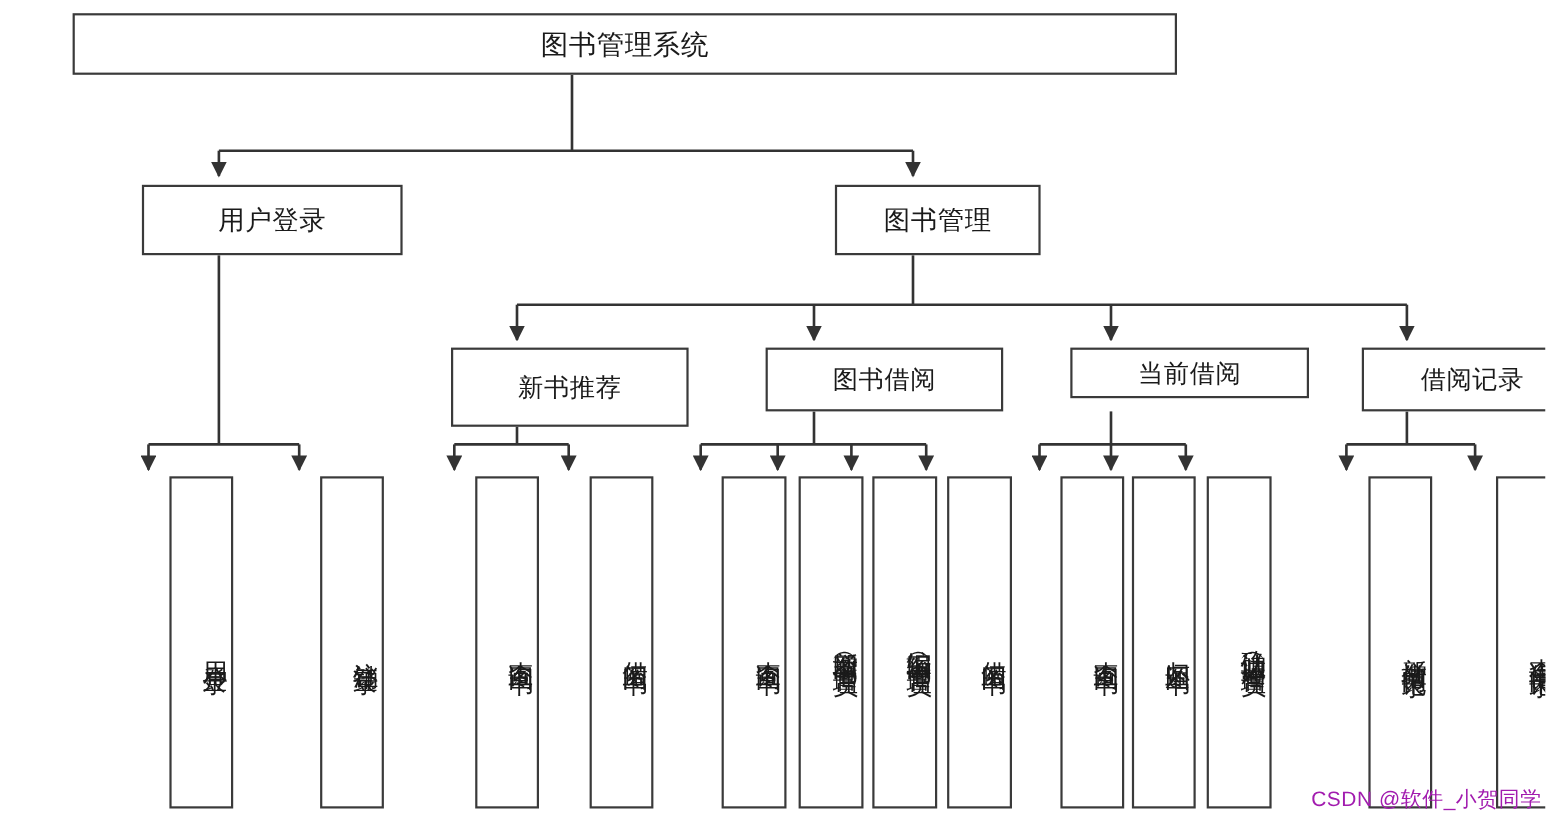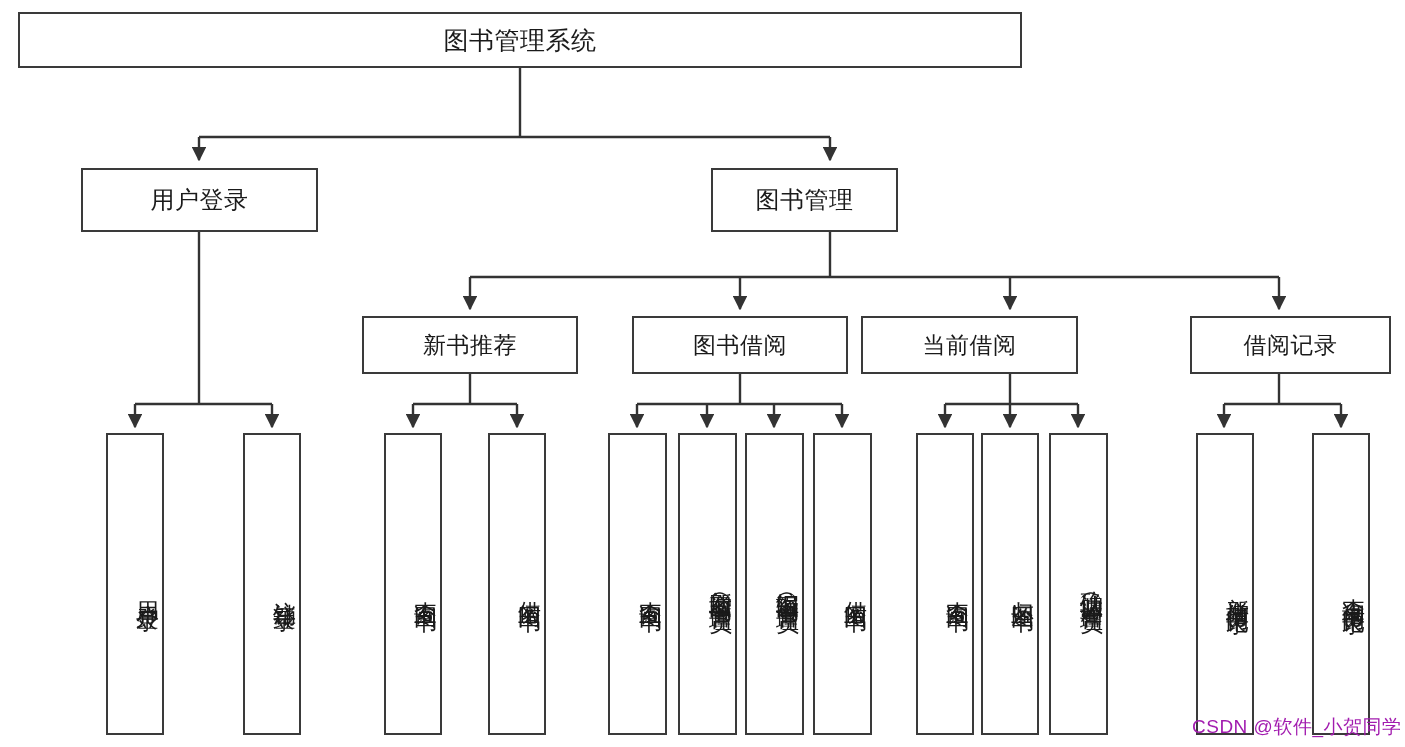--- a/index.html
+++ b/index.html
@@ -30,20 +30,21 @@
     position: absolute;
     box-sizing: border-box;
     border: 2.4px solid #3a3a3a;
     background: #ffffff;
     display: flex;
     align-items: center;
     justify-content: center;
     text-align: center;
     color: #1a1a1a;
     letter-spacing: 0.5px;
+    margin-left: 48px;
   }
   .node.root {
     font-size: 25px;
   }
   .node.level2 {
     font-size: 24px;
   }
   .node.level3 {
     font-size: 23px;
   }
@@ -122,25 +123,25 @@
       <path d="M 1341 404 L 1341 427" marker-end="url(#arw)"></path>
     </g>
   </svg>
 
   <div class="node root" style="left:18px; top:12px; width:1004px; height:56px;">图书管理系统</div>
 
   <div class="node level2" style="left:81px; top:168px; width:237px; height:64px;">用户登录</div>
 
   <div class="node level2" style="left:711px; top:168px; width:187px; height:64px;">图书管理</div>
 
-  <div class="node level3" style="left:362px; top:316px; width:216px; height:58px;">新书推荐</div>
+  <div class="node level3" style="left:362px; top:316px; width:216px; height:72px;">新书推荐</div>
 
-  <div class="node level3" style="left:632px; top:316px; width:216px; height:58px;">图书借阅</div>
+  <div class="node level3" style="left:648px; top:316px; width:216px; height:58px;">图书借阅</div>
 
-  <div class="node level3" style="left:861px; top:316px; width:217px; height:58px;">当前借阅</div>
+  <div class="node level3" style="left:925px; top:316px; width:217px; height:46px;">当前借阅</div>
 
   <div class="node level3" style="left:1190px; top:316px; width:201px; height:58px;">借阅记录</div>
 
   <div class="node leaf" style="left:106px; top:433px; width:58px; height:302px;">用户登录</div>
 
   <div class="node leaf" style="left:243px; top:433px; width:58px; height:302px;">注销登录</div>
 
   <div class="node leaf" style="left:384px; top:433px; width:58px; height:302px;">查询图书</div>
 
   <div class="node leaf" style="left:488px; top:433px; width:58px; height:302px;">借阅图书</div>

